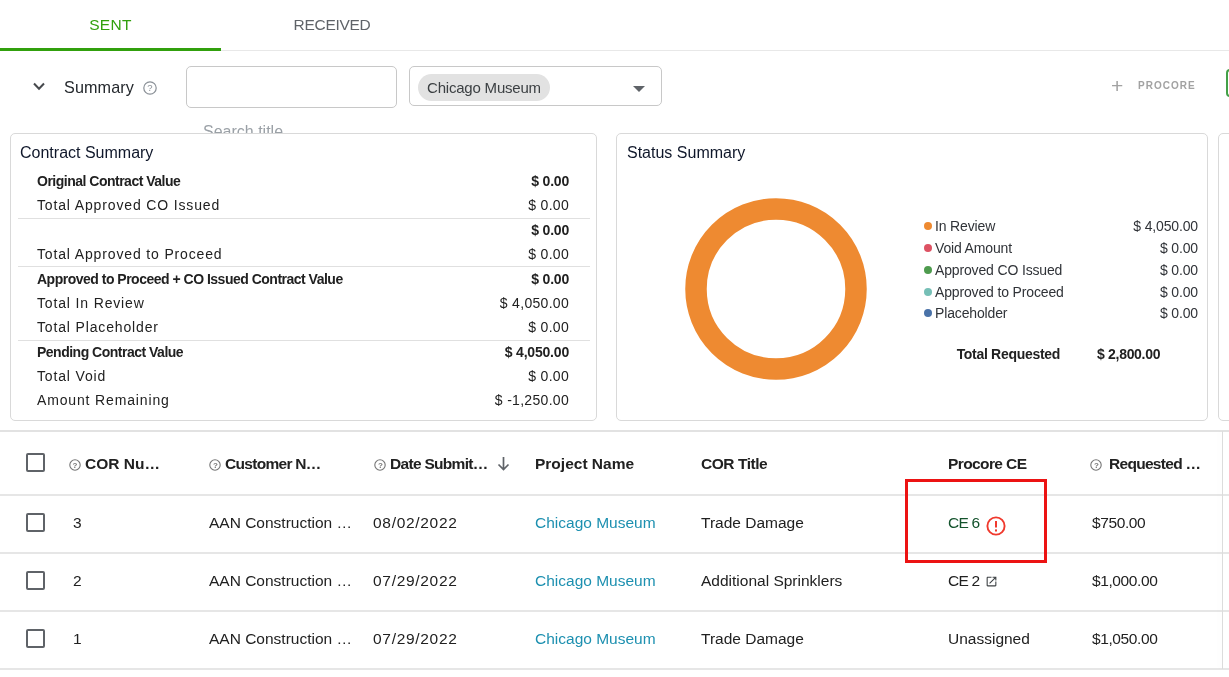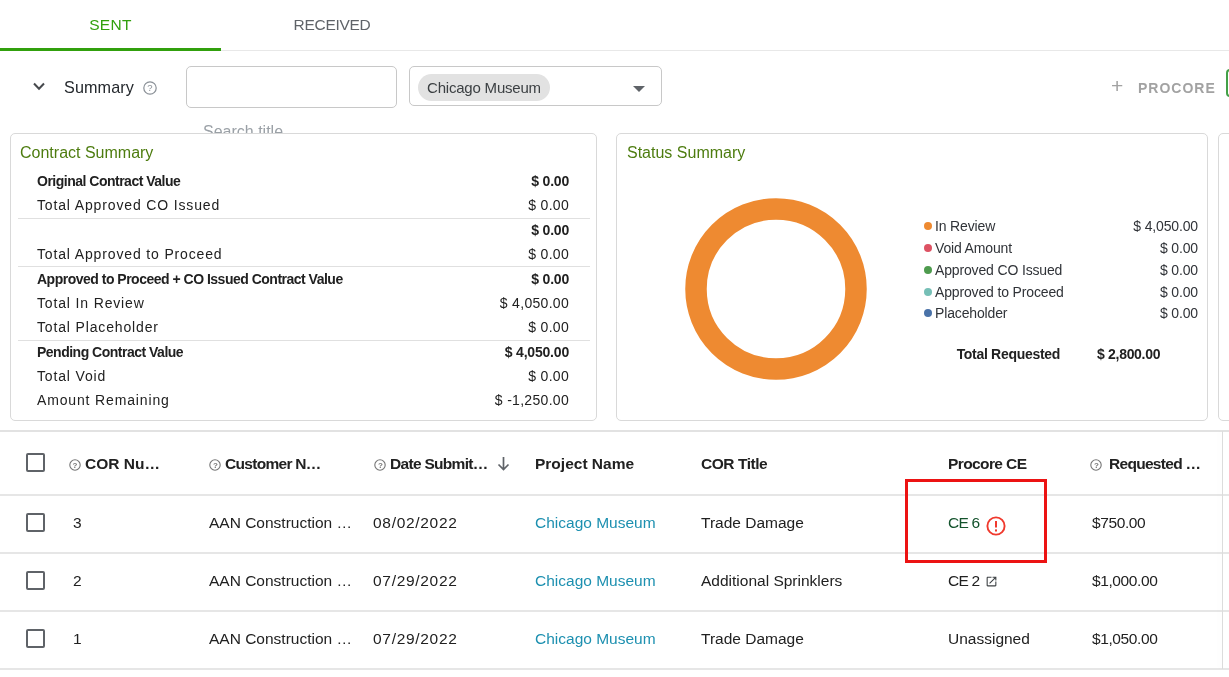--- a/index.html
+++ b/index.html
@@ -14,28 +14,28 @@
 .chev { position:absolute; left:31px; top:79px; }
 .summary { position:absolute; left:64px; top:78px; font-size:16.2px; font-weight:normal; letter-spacing:0.1px; color:#24282d; }
 .helpico { position:absolute; left:143px; top:81px; }
 .searchbox { position:absolute; left:186px; top:66px; width:211px; height:42px; border:1px solid #c8c8c8; border-radius:5px; }
 .searchbox span { position:absolute; left:16px; top:11px; font-size:16px; color:#9aa0a6;margin-top:45px; }
 .selectbox { position:absolute; left:409px; top:66px; width:253px; height:40px; border:1px solid #c8c8c8; border-radius:5px; }
 .chip { position:absolute; left:8px; top:7px; height:27px; border-radius:14px; background:#e2e2e2; padding:0 9px; line-height:27px; font-size:15px; letter-spacing:-0.2px; color:#3c4043; }
 .caret { position:absolute; left:223px; top:19px; width:0; height:0; border-left:6.5px solid transparent; border-right:6.5px solid transparent; border-top:6.5px solid #5f6368; }
 .procore { position:absolute; left:1105px; top:74px; width:110px; height:28px; color:#a2a2a2; }
 .procore .plus { position:absolute; left:6px; top:0px; font-size:21px; font-weight:400; }
-.procore .txt { position:absolute; left:33px; top:6px; font-size:14px; font-weight:bold; letter-spacing:1px; }
+.procore .txt { position:absolute; left:33px; top:6px; font-size:10px; font-weight:bold; letter-spacing:1px; }
 .greenbtn { position:absolute; left:1226px; top:69px; width:20px; height:28px; border:2px solid #43a047; border-radius:4px; }
 
 .card { position:absolute; background:#fff; border:1px solid #d9d9d9; border-radius:5px; }
 .card1 { left:10px; top:133px; width:587px; height:288px; }
 .card2 { left:616px; top:133px; width:592px; height:288px; }
 .card3 { left:1218px; top:133px; width:20px; height:288px; }
-.cardtitle { position:absolute; left:9px; top:10px; font-size:16px; color:#4d7c0f; }
+.cardtitle { position:absolute; left:9px; top:10px; font-size:16px; color:#0f172a; }
 .crow { position:absolute; left:26px; right:27px; height:24px; font-size:14px; letter-spacing:0.85px; }
 .crow .lbl { position:absolute; left:0; top:4px; }
 .crow .val { position:absolute; right:0; top:4px; letter-spacing:0.3px; }
 .crow.b { font-weight:bold; letter-spacing:-0.5px; }
 .crow.b .val { letter-spacing:-0.2px; }
 .csep { position:absolute; left:7px; right:6px; height:0; border-top:1px solid #e0e0e0; }
 
 .lrow { position:absolute; left:307px; width:274px; height:22px; font-size:14px; letter-spacing:-0.15px; color:#303338; }
 .lrow .dot { position:absolute; left:0px; top:7px; width:8px; height:8px; border-radius:50%; }
 .lrow .ltx { position:absolute; left:11px; top:3px; }

